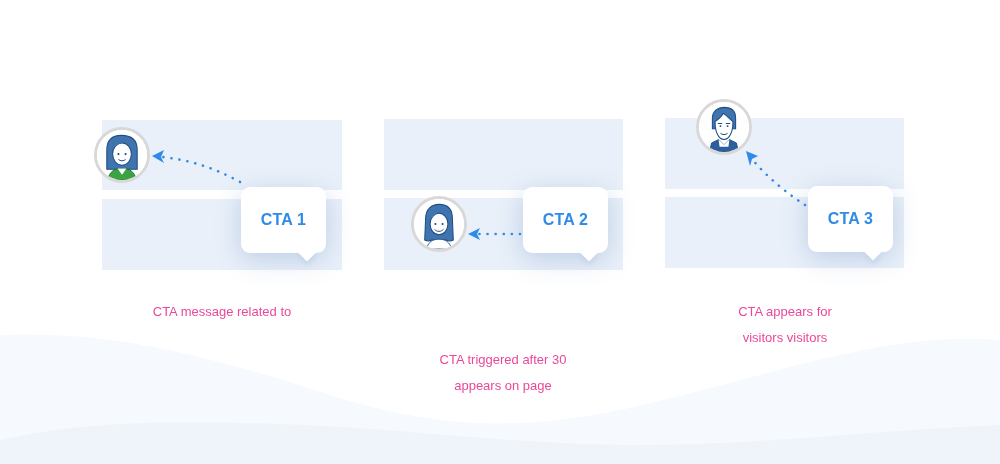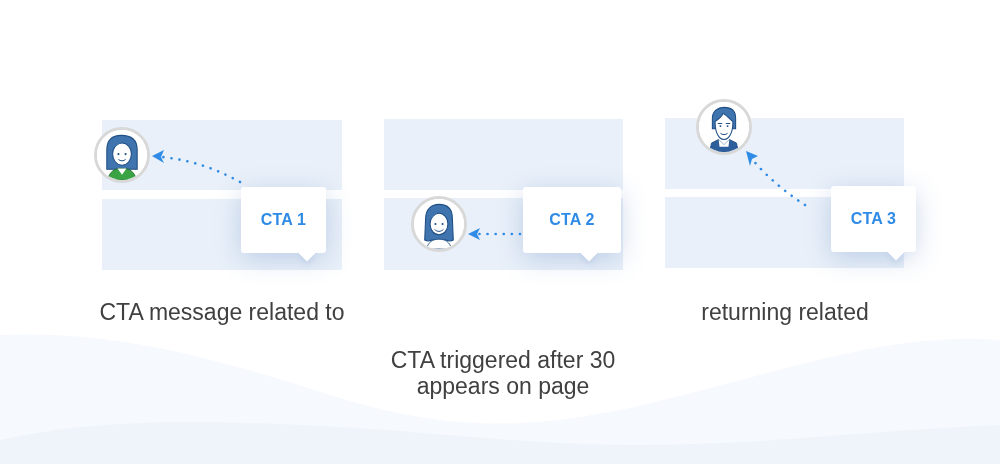--- a/index.html
+++ b/index.html
@@ -5,39 +5,39 @@
     html, body { margin: 0; padding: 0; }
     body {
       width: 1000px; height: 464px; position: relative; overflow: hidden;
       background: #ffffff;
       font-family: "Liberation Sans", sans-serif;
     }
     .bg-waves { position: absolute; left: 0; top: 0; width: 1000px; height: 464px; z-index: 0; }
     .scene { position: absolute; z-index: 1; }
     .panel { position: absolute; background: #e9f0f9; }
     .cta-box {
-      position: absolute; background: #ffffff; border-radius: 3px;
+      position: absolute; background: #ffffff; border-radius: 9px;
       box-shadow: 0 6px 26px rgba(90,130,190,0.30);
       display: flex; align-items: center; justify-content: center;
       color: #2f8be6; font-weight: bold; font-size: 16px; letter-spacing: 0.2px;
     }
     .cta-box .tail {
       position: absolute; bottom: -6px; width: 12px; height: 12px; background: #ffffff;
       transform: rotate(45deg); box-shadow: 3px 3px 5px rgba(90,130,190,0.12);
     }
     .cta-label { position: relative; z-index: 2; }
     .avatar {
       position: absolute; border-radius: 50%; background: #ffffff;
       border: 3px solid #d8d8d8; box-sizing: border-box; overflow: hidden;
     }
     .avatar svg { width: 100%; height: 100%; display: block; }
     .arrow-layer { position: absolute; left: 0; top: 0; width: 1000px; height: 464px; z-index: 3; pointer-events: none; }
     .caption {
       position: absolute; width: 280px; text-align: center;
-      color: #404040; font-size: 23px; line-height: 26px; z-index: 2;
+      color: #ec4899; font-size: 13px; line-height: 26px; z-index: 2;
     }
   </style>
 </head>
 <body>
 
 <svg class="bg-waves" viewBox="0 0 1000 464" preserveAspectRatio="none">
   <path d="M0,335 C120,330 220,360 330,395 C440,430 520,430 620,410 C760,380 880,330 1000,340 L1000,464 L0,464 Z" fill="#f6f9fd"></path>
   <path d="M0,440 C90,420 180,420 300,425 C420,430 520,445 640,445 C760,445 880,430 1000,425 L1000,464 L0,464 Z" fill="#eef4fa"></path>
 </svg>
 
@@ -62,21 +62,21 @@
     </svg>
   </div>
   <div class="caption" style="left:82px;top:299px;">
     <div>CTA message related to</div>
   </div>
 </div>
 
 <div class="scene" style="left:0;top:0;">
   <div class="panel" style="left:384px;top:119px;width:239px;height:71px;"></div>
   <div class="panel" style="left:384px;top:198px;width:239px;height:72px;"></div>
-  <div class="cta-box" style="left:523px;top:187px;width:98px;height:66px;">
+  <div class="cta-box" style="left:523px;top:187px;width:85px;height:66px;">
     <span class="tail" style="left:60px;"></span>
     <span class="cta-label">CTA 2</span>
   </div>
   <div class="avatar" style="left:411px;top:196px;width:56px;height:56px;">
     <svg viewBox="0 0 56 56">
       <rect x="0" y="0" width="56" height="56" fill="#ffffff"></rect>
       <path d="M12,46 L13,22 C13,11 20,6 28,6 C37,6 43,11 43,22 L44,46 C40,48 36,46 36,46 L20,46 C20,46 16,48 12,46 Z" fill="#3f74ae" stroke="#1f4e85" stroke-width="1.2"></path>
       <ellipse cx="28" cy="28" rx="10" ry="12" fill="#ffffff" stroke="#1f4e85" stroke-width="1.2"></ellipse>
       <path d="M17,24 C21,20 26,16 30,13 C33,17 37,20 39,24 L39,15 C35,9 21,9 17,15 Z" fill="#3f74ae"></path>
       <circle cx="24" cy="28" r="1.2" fill="#1f4e85"></circle>
@@ -87,39 +87,40 @@
   </div>
   <div class="caption" style="left:363px;top:299px;margin-top:48px;">
     <div>CTA triggered after 30</div>
     <div>appears on page</div>
   </div>
 </div>
 
 <div class="scene" style="left:0;top:0;">
   <div class="panel" style="left:665px;top:118px;width:239px;height:71px;"></div>
   <div class="panel" style="left:665px;top:197px;width:239px;height:71px;"></div>
-  <div class="cta-box" style="left:808px;top:186px;width:85px;height:66px;margin-left:23px;">
+  <div class="cta-box" style="left:808px;top:186px;width:85px;height:66px;">
     <span class="tail" style="left:59px;"></span>
     <span class="cta-label">CTA 3</span>
   </div>
   <div class="avatar" style="left:696px;top:99px;width:56px;height:56px;">
     <svg viewBox="0 0 56 56">
       <rect x="0" y="0" width="56" height="56" fill="#ffffff"></rect>
       <path d="M15,30 L15,18 C15,10 21,6 28,6 C36,6 41,10 41,18 L41,30 Z" fill="#3f74ae" stroke="#1f4e85" stroke-width="1.2"></path>
       <path d="M18,22 C18,34 22,42 28,42 C34,42 38,34 38,22 C34,19 30,14 27,13 C25,17 21,20 18,22 Z" fill="#ffffff" stroke="#1f4e85" stroke-width="1.2"></path>
       <path d="M21,24 L26,24 M30,24 L35,24" stroke="#1f4e85" stroke-width="1.2"></path>
       <circle cx="24" cy="27" r="1.1" fill="#1f4e85"></circle>
       <circle cx="32" cy="27" r="1.1" fill="#1f4e85"></circle>
       <path d="M24,35 C26,37 30,37 32,35" stroke="#1f4e85" stroke-width="1.1" fill="none"></path>
       <path d="M12,56 L14,46 L22,42 L28,48 L34,42 L42,46 L44,56 Z" fill="#2d5f9c" stroke="#1f4e85" stroke-width="1"></path>
       <path d="M22,42 L28,48 L34,42 L33,50 L23,50 Z" fill="#ffffff"></path>
     </svg>
   </div>
   <div class="caption" style="left:645px;top:299px;">
-    <div>returning related</div>
+    <div>CTA appears for</div>
+    <div>visitors visitors</div>
   </div>
 </div>
 
 <svg class="arrow-layer" viewBox="0 0 1000 464">
   <g fill="none">
     <path d="M240,182 C215,168 190,160 162,157" stroke="#2f8be6" stroke-width="2.6" stroke-linecap="round" stroke-dasharray="0.1 8"></path>
     <path d="M152,156 L164,150 L161,157 L164,163 Z" fill="#2f8be6"></path>
   </g>
   <g fill="none">
     <path d="M520,234 L478,234" stroke="#2f8be6" stroke-width="2.6" stroke-linecap="round" stroke-dasharray="0.1 8"></path>

